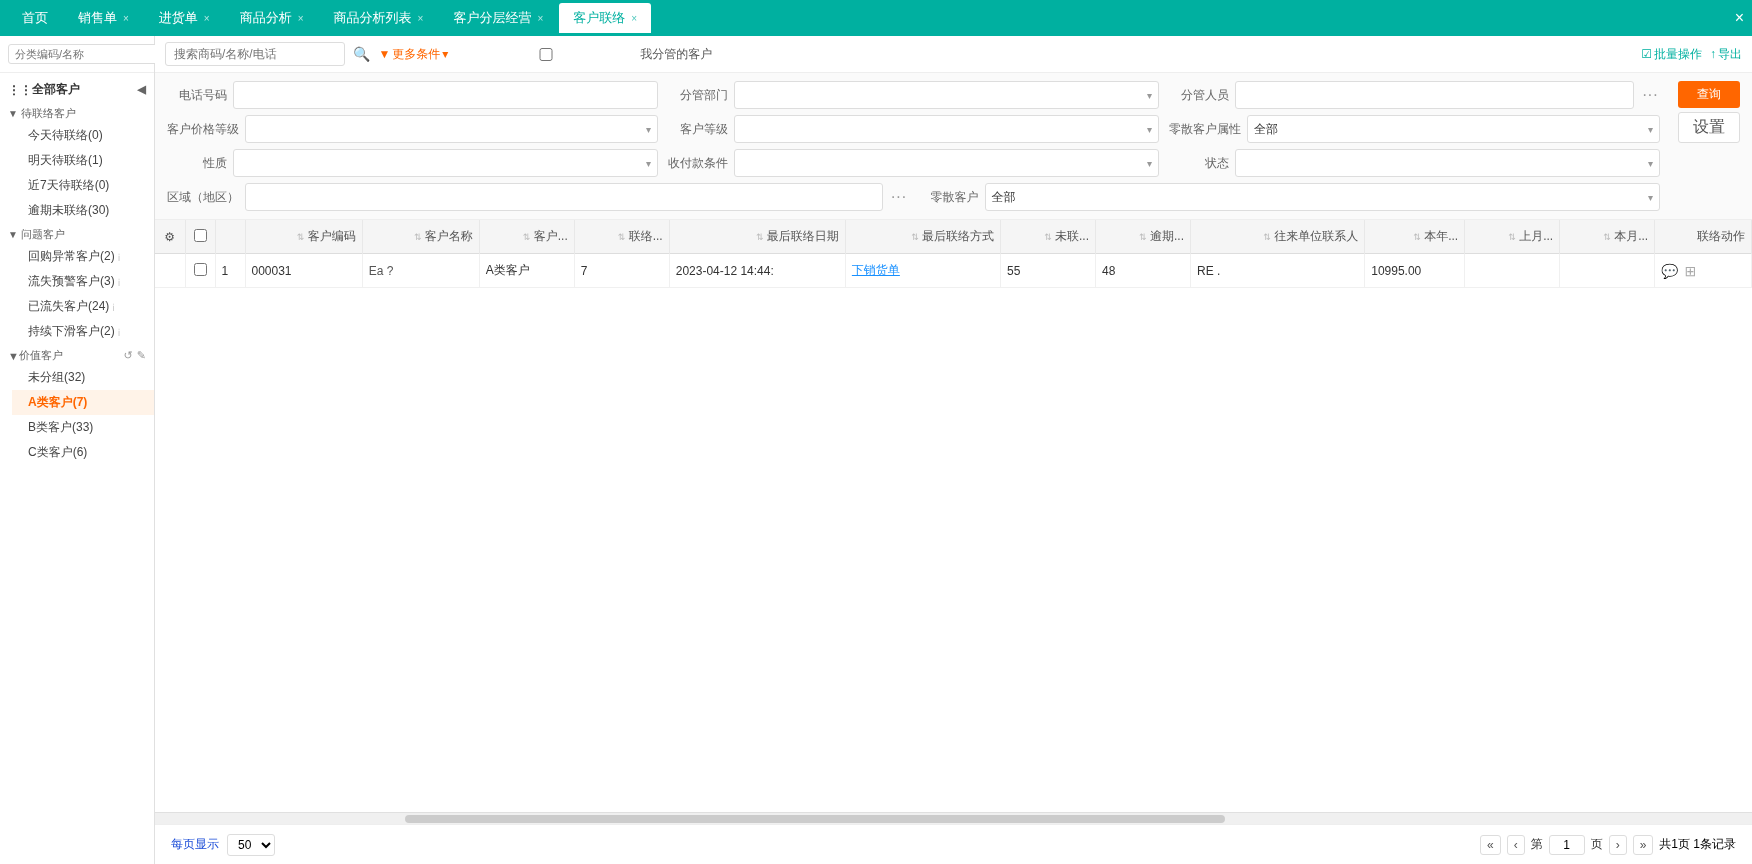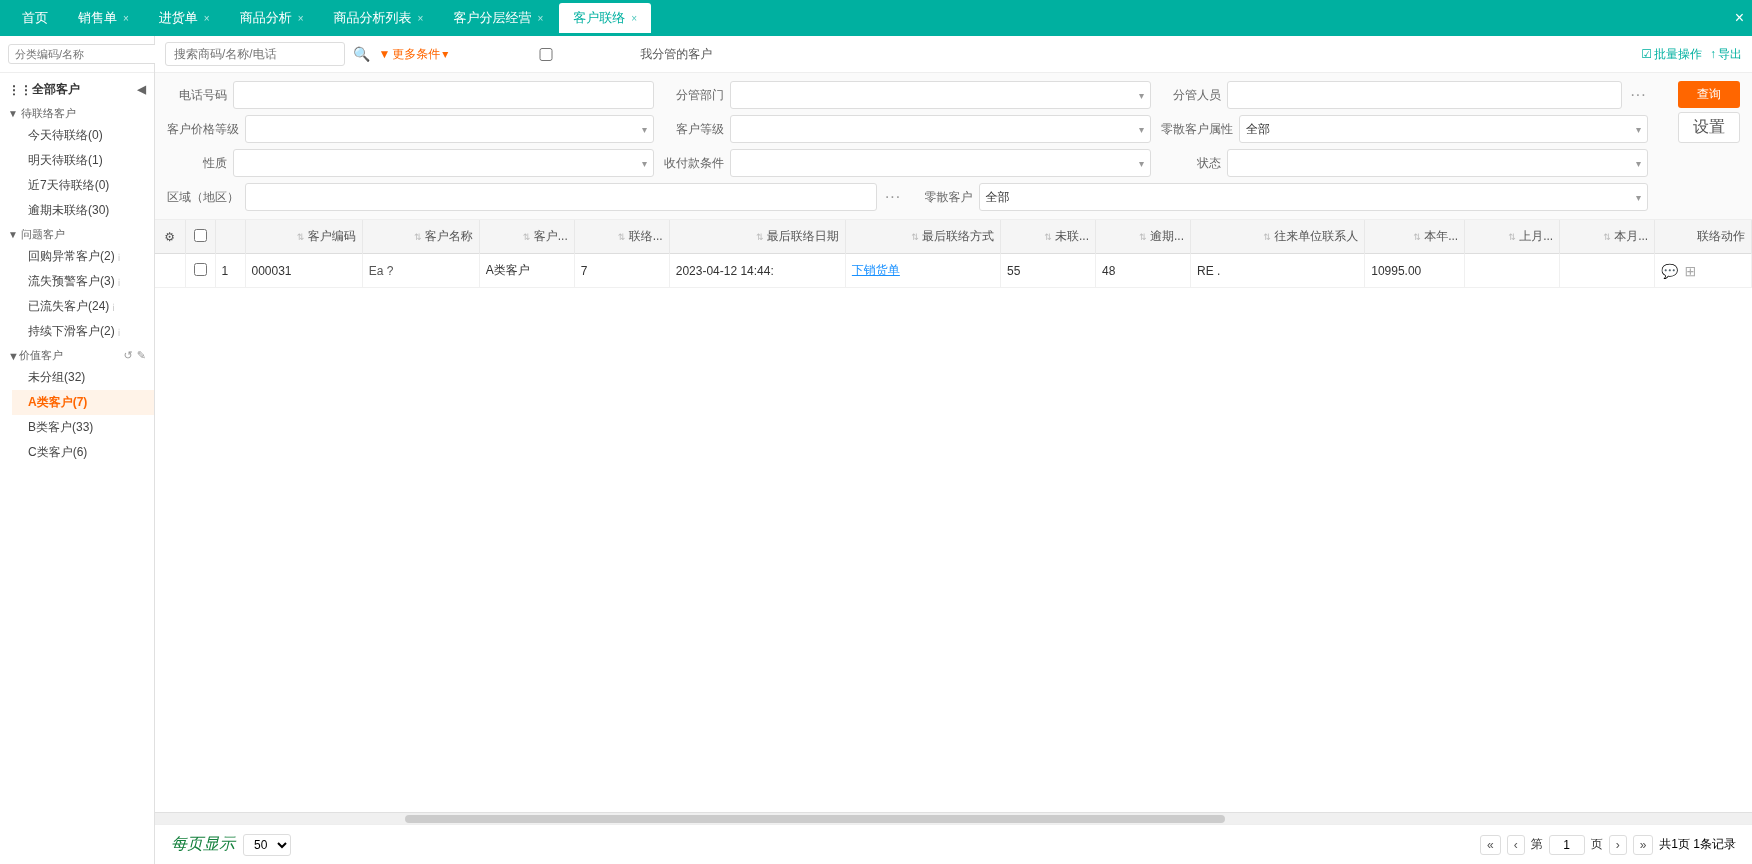--- a/index.html
+++ b/index.html
@@ -317,21 +317,21 @@
     
     .table-footer {
       height: 40px;
       border-top: 1px solid #eee;
       display: flex;
       align-items: center;
       padding: 0 16px;
       background: #fff;
       gap: 8px;
     }
-    .per-page-label { color: #15803d; font-size: 16px; font-style: italic; }
+    .per-page-label { color: #1d4ed8; font-size: 12px; }
     .per-page-select {
       border: 1px solid #ddd;
       border-radius: 3px;
       padding: 2px 6px;
       font-size: 12px;
       cursor: pointer;
       background: #fff;
     }
     .pagination {
       margin-left: auto;
@@ -505,21 +505,21 @@
           <span>批量操作</span>
         </div>
         <div class="export-btn">
           <span>↑</span>
           <span>导出</span>
         </div>
       </div>
     </div>
 
     <div class="advanced-filters">
-      <div style="display:flex; gap:12px; align-items:stretch;">
+      <div style="display:flex; gap:0; align-items:stretch;">
         <div style="flex:1;">
 
           <div class="filter-row">
             <div class="filter-cell">
               <label>电话号码</label>
               <input class="filter-input" type="text" style="flex: 1 1 0%; min-width: 80px;">
             </div>
             <div class="filter-cell">
               <label>分管部门</label>
               <div class="filter-select">

